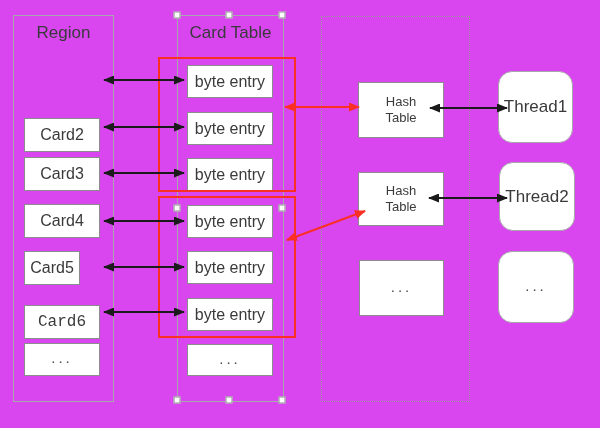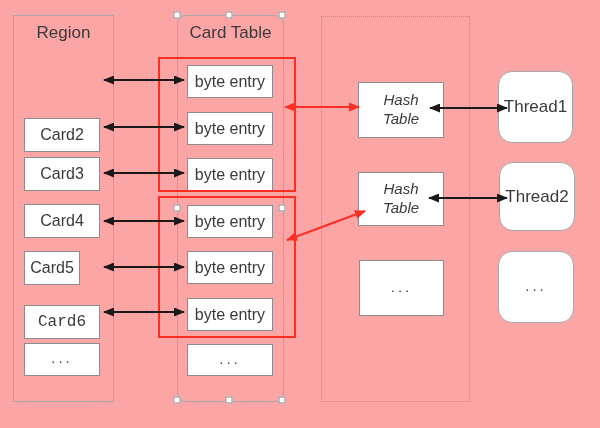--- a/index.html
+++ b/index.html
@@ -5,37 +5,37 @@
   :root{
     --box_border:#8b8b90;
     --container_border:#a7a7ab;
     --highlight_red:#fb2f24;
     --arrow_black:#1a1a1a;
     --text:#3a3a3c;
     --handle_fill:#ffffff;
   }
   html,body{margin:0;padding:0;background:#ffffff;}
   .canvas{
-    position:relative;width:600px;height:428px;background:#fca5a5;overflow:hidden;
+    position:relative;width:600px;height:428px;background:#d946ef;overflow:hidden;
     font-family:"Liberation Sans", sans-serif;color:var(--text);
   }
   .container{
     position:absolute;border:1.5px solid var(--container_border);background:transparent;z-index:1;
   }
   .container.dotted{border:1px dotted #96969a;}
   .container-title{
     position:absolute;top:7px;left:0;right:0;text-align:center;
     font-size:17px;color:var(--text);
   }
   .box{
     position:absolute;border:1.5px solid var(--box_border);background:#ffffff;
     display:flex;align-items:center;justify-content:center;
     font-size:16px;color:var(--text);z-index:2;box-sizing:border-box;
   }
-  .hash{font-size:15px;white-space:pre-line;text-align:center;line-height:1.25;font-style:italic;}
+  .hash{font-size:13px;white-space:pre-line;text-align:center;line-height:1.25;}
   .dots{letter-spacing:3px;font-size:15px;color:#4a4a4c;padding-bottom:4px;}
   .thread{
     position:absolute;border:1.5px solid var(--container_border);border-radius:14px;
     background:#ffffff;display:flex;align-items:center;justify-content:center;
     font-size:17px;color:var(--text);z-index:2;box-sizing:border-box;
   }
   .redrect{
     position:absolute;border:2px solid var(--highlight_red);background:transparent;z-index:5;
   }
   .handle{
@@ -68,21 +68,21 @@
       <span>Card5</span>
       </div>
     <div class="box" style="left:10px;top:289px;width:76px;height:34px;font-family:Liberation Mono, monospace;">
       <span>Card6</span>
       </div>
     <div class="box" style="left:10px;top:327px;width:76px;height:33px;">
       <span class="dots">...</span>
       </div>
   </div>
 
-  <div class="container" style="left:177px;top:15px;width:105px;height:385px;border-radius:9px;">
+  <div class="container" style="left:177px;top:15px;width:105px;height:385px;">
     <div class="container-title">Card Table</div>
     <div class="box" style="left:9px;top:49px;width:86px;height:33px;">
       <span>byte entry</span>
       </div>
     <div class="box" style="left:9px;top:96px;width:86px;height:33px;">
       <span>byte entry</span>
       </div>
     <div class="box" style="left:9px;top:142px;width:86px;height:33px;">
       <span>byte entry</span>
       </div>

